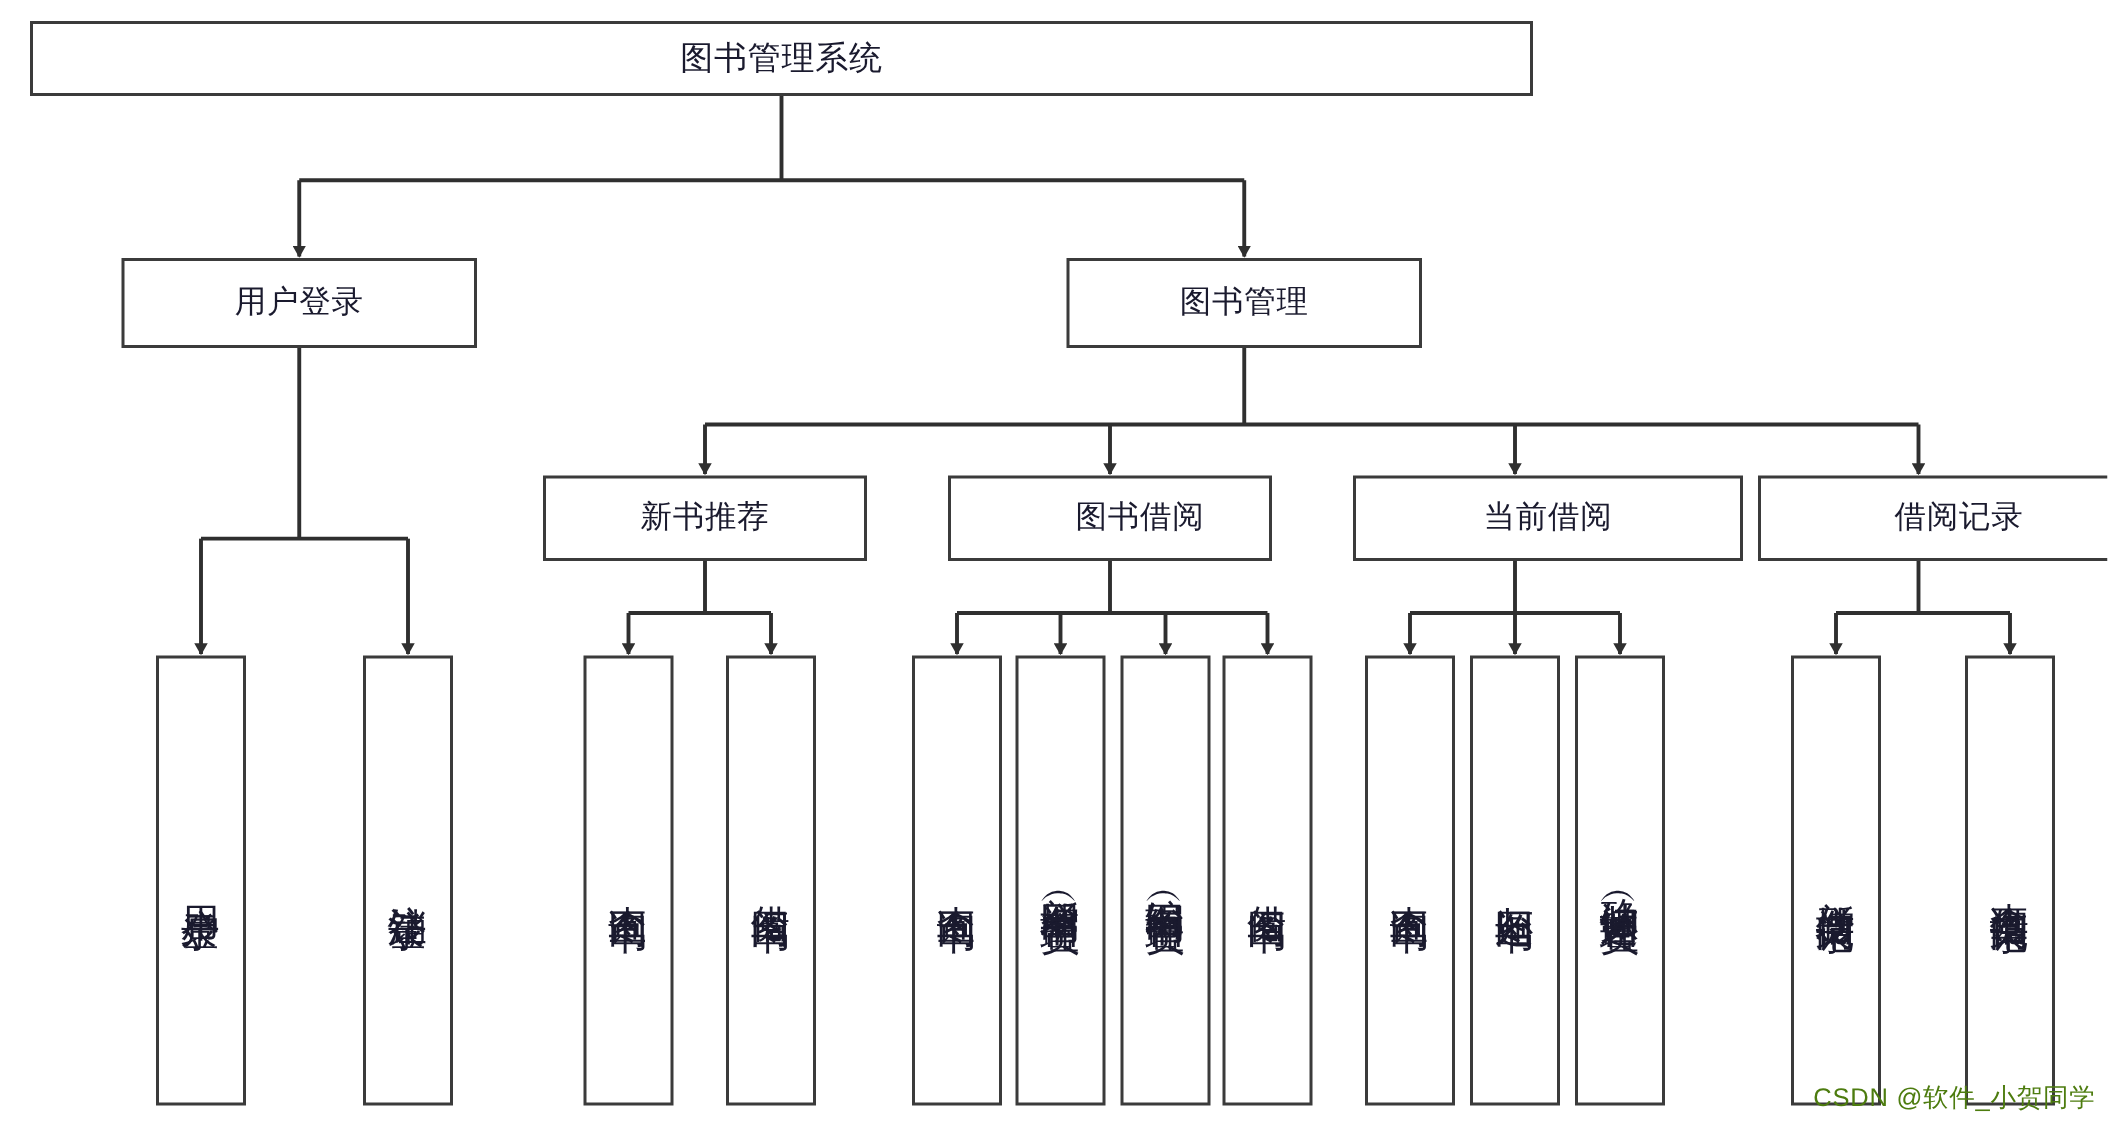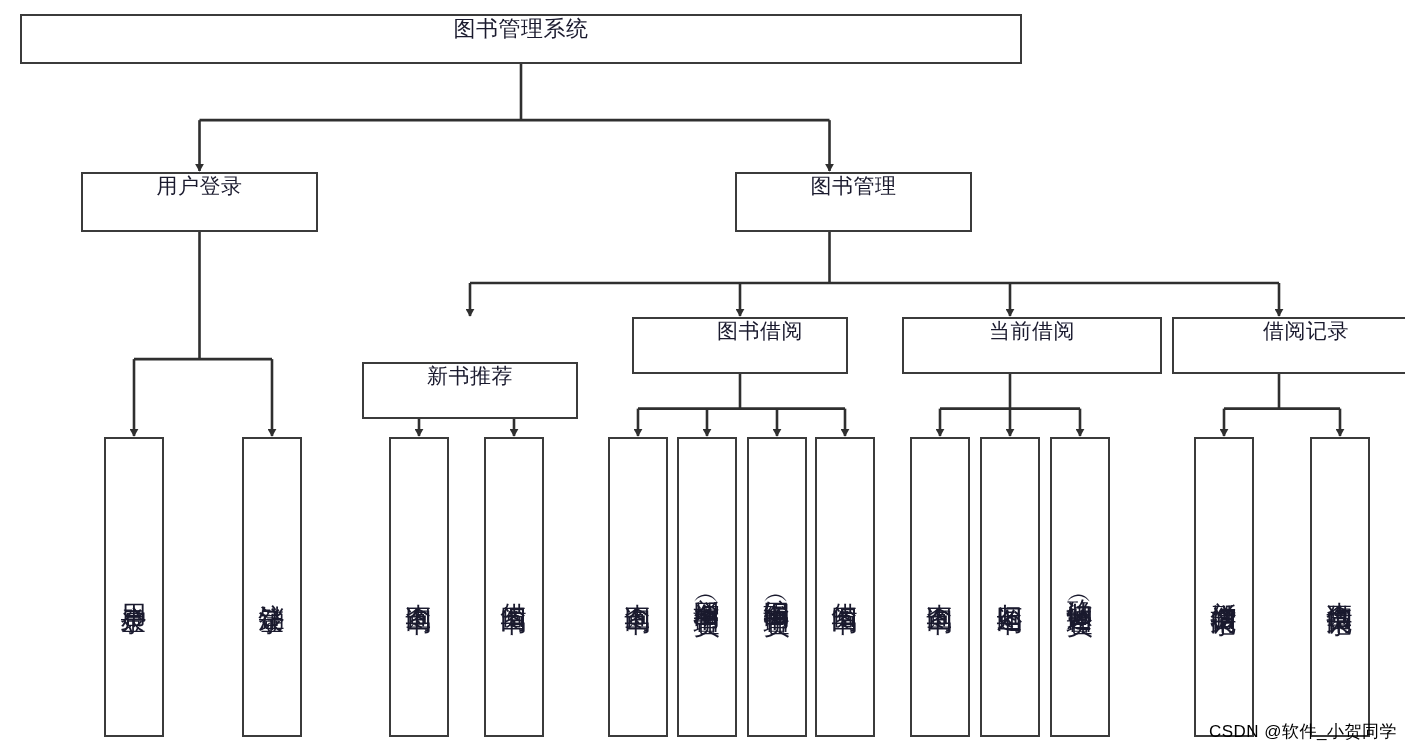--- a/index.html
+++ b/index.html
@@ -24,20 +24,21 @@
     width: 1405px;
     height: 747px;
     pointer-events: none;
   }
   .node {
     position: absolute;
     box-sizing: border-box;
     background: #ffffff;
     border: 2px solid #3b3b3b;
     display: flex;
+    align-items: center;
     justify-content: center;
     color: #1a1a2e;
   }
   .node .label {
     display: block;
     text-align: center;
     line-height: 1.15;
     white-space: nowrap;
   }
   
@@ -55,21 +56,21 @@
     font-size: 26px;
     line-height: 1.0;
     letter-spacing: 2px;
     white-space: nowrap;
   }
   #watermark {
     position: absolute;
     right: 8px;
     bottom: 4px;
     font-size: 17px;
-    color: #000000;
+    color: #4d7c0f;
     letter-spacing: 0.5px;
     white-space: nowrap;
   }
 </style>
 </head>
 <body>
 
 <div id="canvas">
   <svg id="edges" viewBox="0 0 1405 747" width="1405" height="747" xmlns="http://www.w3.org/2000/svg">
     <defs>
@@ -114,24 +115,24 @@
       </g>
   </svg>
 
   <div id="node-layer">
       <div class="node horiz root" style="left: 20px; top: 14px; width: 1002px; height: 50px;">
         <span class="label">图书管理系统</span>
       </div>
       <div class="node horiz" style="left: 81px; top: 172px; width: 237px; height: 60px;">
         <span class="label">用户登录</span>
       </div>
-      <div class="node horiz" style="left: 711px; top: 172px; width: 237px; height: 60px; margin-left: 24px;">
+      <div class="node horiz" style="left: 711px; top: 172px; width: 237px; height: 60px;">
         <span class="label">图书管理</span>
       </div>
-      <div class="node horiz" style="left: 362px; top: 317px; width: 216px; height: 57px; margin-top: 45px;">
+      <div class="node horiz" style="left: 362px; top: 317px; width: 216px; height: 57px;">
         <span class="label">新书推荐</span>
       </div>
       <div class="node horiz" style="left: 632px; top: 317px; width: 216px; height: 57px; padding-left: 40px;">
         <span class="label">图书借阅</span>
       </div>
       <div class="node horiz" style="left: 902px; top: 317px; width: 260px; height: 57px;">
         <span class="label">当前借阅</span>
       </div>
       <div class="node horiz" style="left: 1172px; top: 317px; width: 255px; height: 57px; padding-left: 13px;">
         <span class="label">借阅记录</span>

